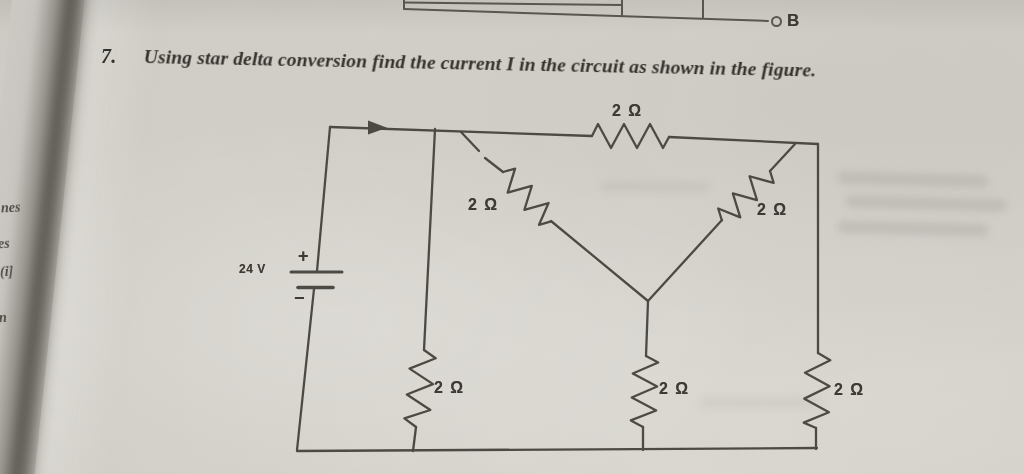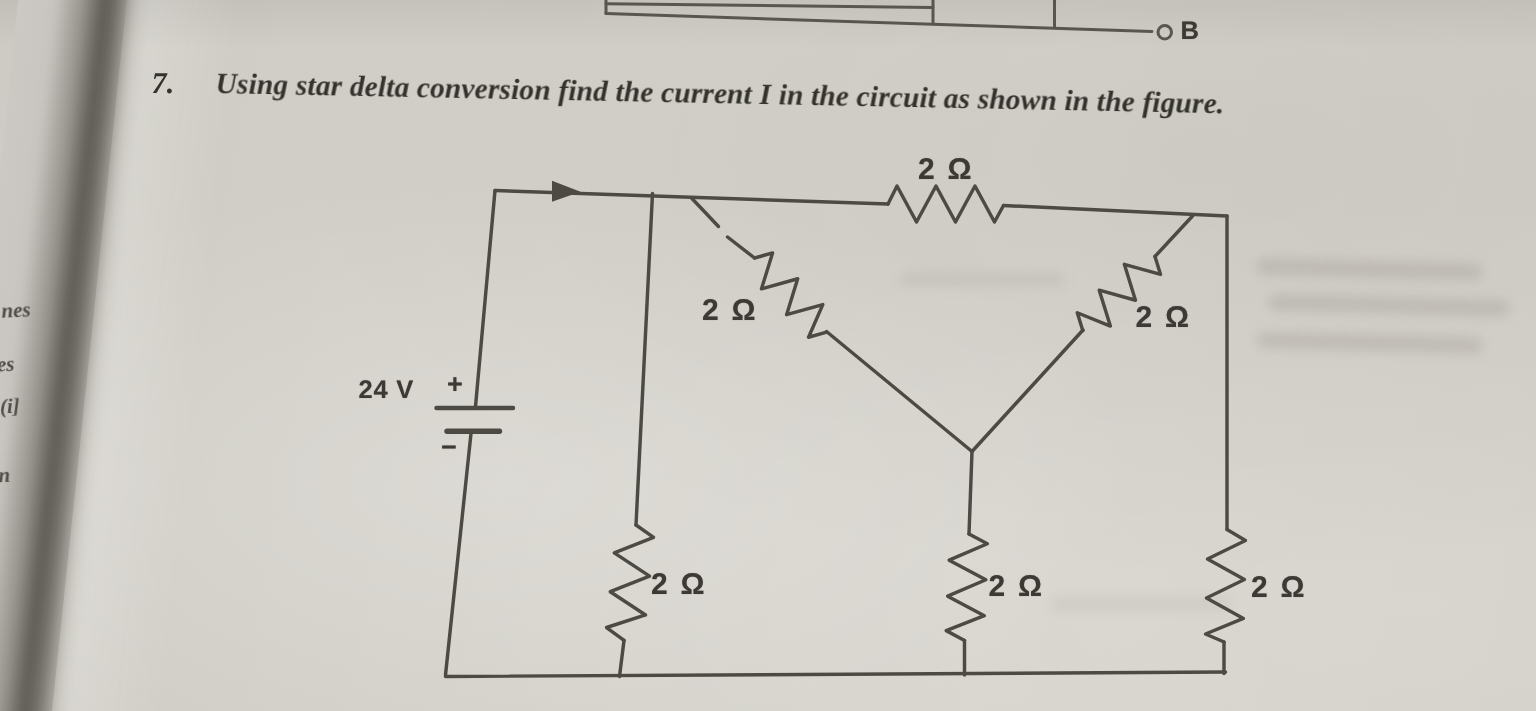--- a/index.html
+++ b/index.html
@@ -32,21 +32,21 @@
     filter:blur(6px);
   }
   .edge-frag{
     position:absolute;color:#4f4c46;font-family:"Liberation Serif",serif;
     font-weight:bold;font-style:italic;font-size:14px;filter:blur(0.4px);
     transform:rotate(-3deg);white-space:nowrap;
   }
   svg.circuit{position:absolute;left:0;top:0;}
   .lbl{position:absolute;color:#3d3a35;font-weight:bold;white-space:nowrap;
        text-shadow:0 0 0.6px rgba(61,58,53,0.55);}
-  .rlbl{font-size:20px;letter-spacing:1.5px;}
+  .rlbl{font-size:16px;letter-spacing:1.5px;}
   .question{position:absolute;font-family:"Liberation Serif",serif;font-weight:bold;
        font-style:italic;color:#34322d;font-size:19.5px;letter-spacing:0.15px;
        filter:blur(0.2px);}
   .ghost{position:absolute;background:rgba(148,144,136,0.30);filter:blur(4px);border-radius:4px;}
 </style>
 </head>
 <body>
 
 <div id="photo">
 
@@ -122,21 +122,21 @@
       </g>
       <path d="M816,428 L816,449"></path>
     </g>
   </svg>
 
   <span class="lbl" style="left:787px;top:11px;font-size:17px;">B</span>
 
   <span class="question" style="left:101px;top:45px;font-size:20px;">7.</span>
   <span class="question" style="left:144px;top:46px;transform:rotate(1.15deg);transform-origin:left top;">Using star delta conversion find the current I in the circuit as shown in the figure.</span>
 
-  <span class="lbl" style="left:239px;top:250px;font-size:17px;letter-spacing:0.5px;">24 V</span>
+  <span class="lbl" style="left:239px;top:262px;font-size:12px;letter-spacing:0.5px;">24 V</span>
   <span class="lbl" style="left:298px;top:246px;font-size:18px;">+</span>
   <span class="lbl" style="left:294px;top:288px;font-size:18px;">−</span>
 
   <span class="lbl rlbl" style="left:612px;top:102px;">2 Ω</span>
   <span class="lbl rlbl" style="left:468px;top:196px;">2 Ω</span>
   <span class="lbl rlbl" style="left:757px;top:201px;">2 Ω</span>
   <span class="lbl rlbl" style="left:434px;top:379px;">2 Ω</span>
   <span class="lbl rlbl" style="left:659px;top:380px;">2 Ω</span>
   <span class="lbl rlbl" style="left:834px;top:381px;">2 Ω</span>
 </div>

